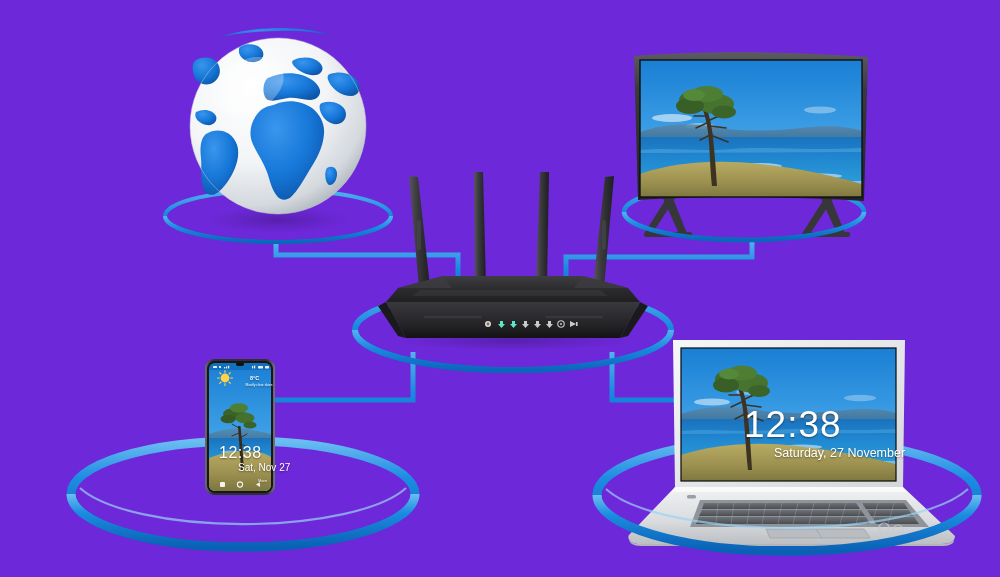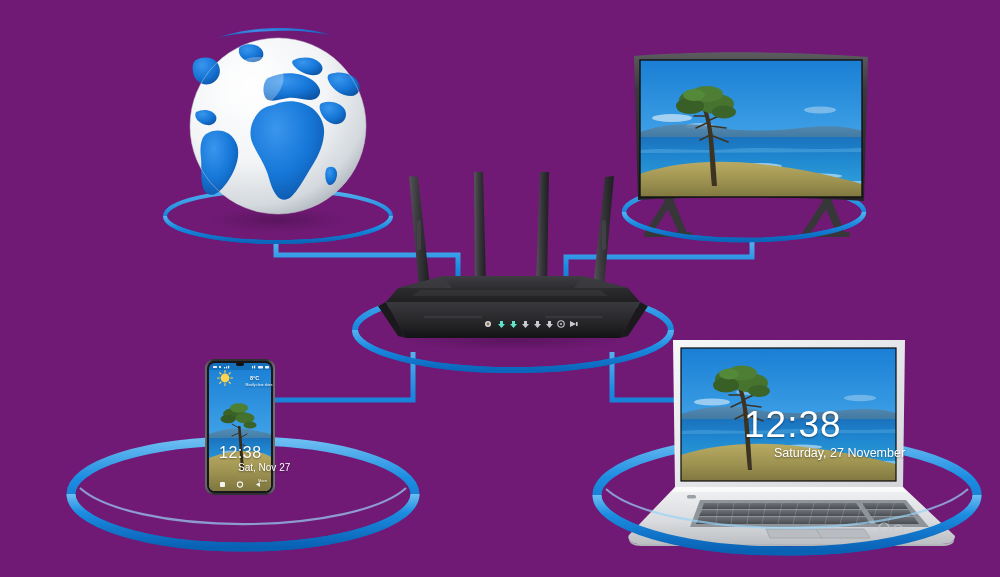--- a/index.html
+++ b/index.html
@@ -1,20 +1,20 @@
 <!DOCTYPE html>
 <html><head>
 <meta charset="utf-8">
 <style>
   html,body{margin:0;padding:0;background:#ffffff;}
   body{
     font-family:"Liberation Sans", sans-serif;
     width:1000px;height:577px;overflow:hidden;
   }
-  #scene{position:relative;width:1000px;height:577px;background:#701a75;}
+  #scene{position:relative;width:1000px;height:577px;background:#6d28d9;}
   #scene svg{position:absolute;left:0;top:0;}
   .lbl{position:absolute;color:#fff;font-family:"Liberation Sans",sans-serif;
        white-space:nowrap;text-shadow:0 1px 2px rgba(0,0,0,.45);pointer-events:none;}
   
   #lap-time{font-size:37px;font-weight:300;letter-spacing:1px;left:744px;top:404px;}
   #lap-date{font-size:12.5px;font-weight:400;left:774px;top:446px;}
   
   #ph-time{font-size:16px;font-weight:300;left:219px;top:444px;letter-spacing:.5px;}
   #ph-date{font-size:10px;font-weight:400;left:238px;top:462px;}
   #ph-temp{font-size:5.5px;font-weight:700;left:250px;top:375px;}

